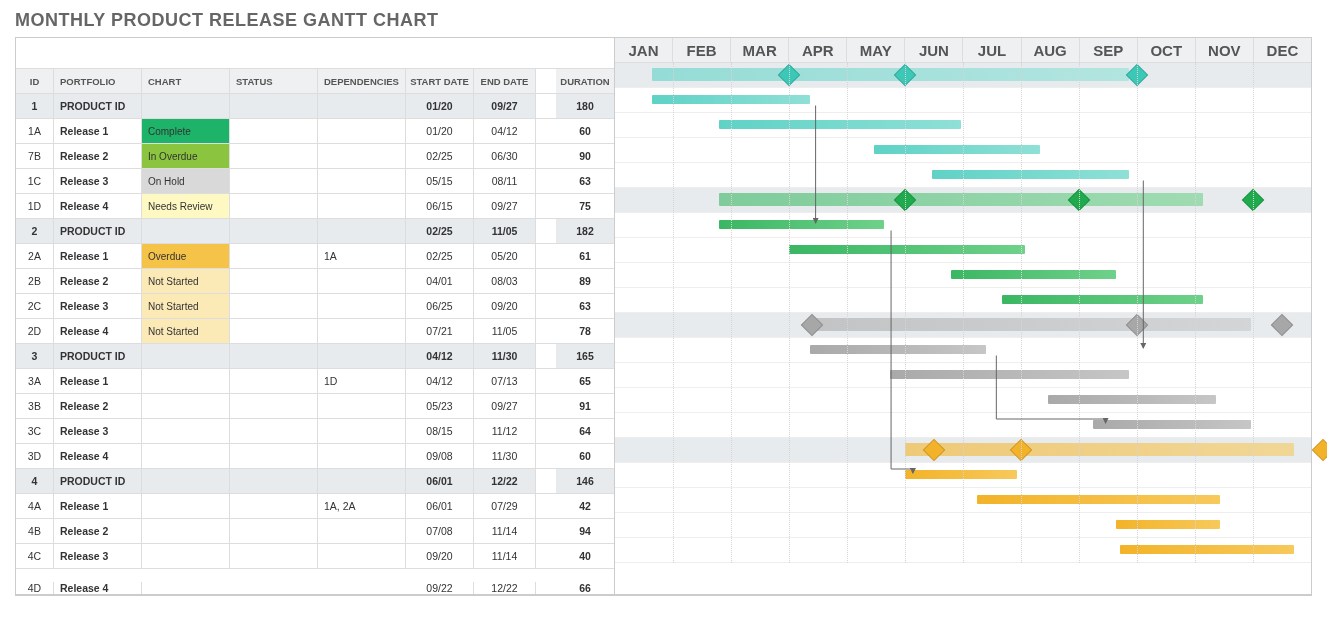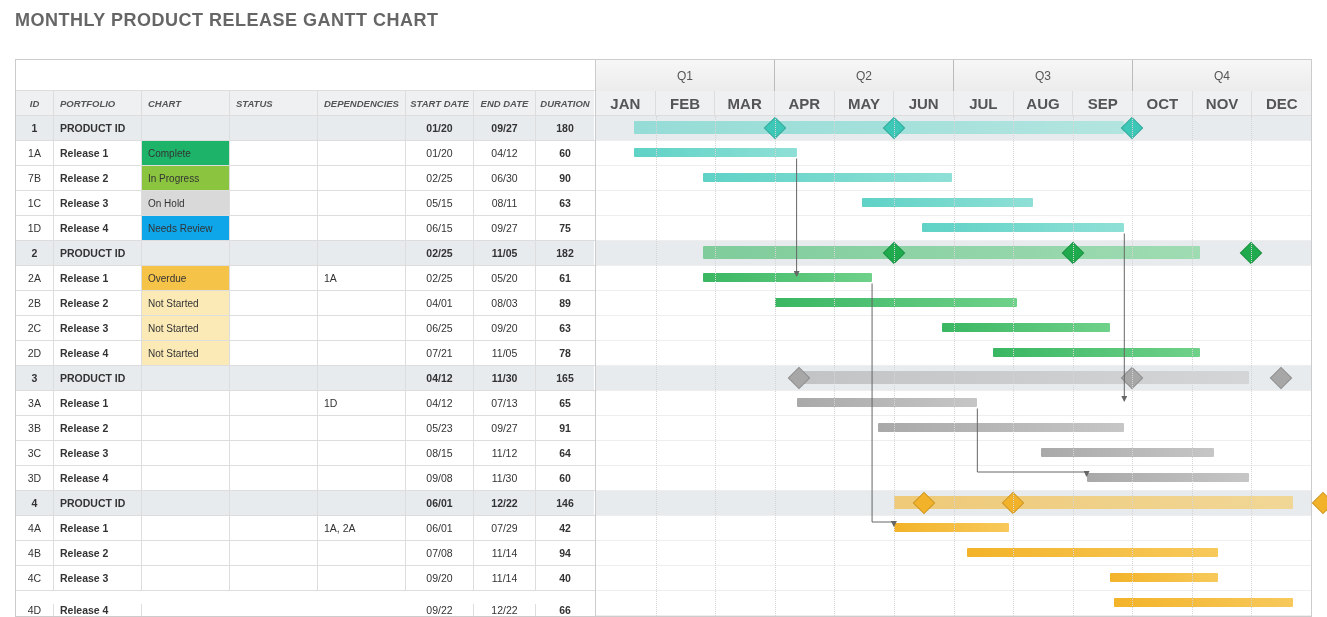--- a/index.html
+++ b/index.html
@@ -10,21 +10,21 @@
     font-size: 11px;
     color: #333;
     background: #fff;
     width: 1327px;
   }
   h1.title {
     font-size: 18px;
     font-weight: 700;
     letter-spacing: 0.5px;
     color: #666;
-    margin: 0 0 28px 0;
+    margin: 0 0 6px 0;
   }
   .chart-wrap {
     display: flex;
     border-bottom: 1px solid #ccc;
   }
   .left-grid {
     flex: 0 0 580px;
     border: 1px solid #ccc;
     border-right: none;
   }
@@ -48,29 +48,28 @@
     overflow: hidden;
     white-space: nowrap;
   }
   .c-id { flex: 0 0 38px; justify-content: center; }
   .c-portfolio { flex: 0 0 88px; font-weight: bold; }
   .c-status { flex: 0 0 88px; padding:0; }
   .c-owner { flex: 0 0 88px; }
   .c-dep { flex: 0 0 88px; }
   .c-start { flex: 0 0 68px; justify-content: center; }
   .c-end { flex: 0 0 62px; justify-content: center; }
-  .c-dur { flex: 0 0 58px; justify-content: center; border-right: none; font-weight:600;}
+  .c-dur { flex: 0 0 58px; justify-content: center; border-right: none; font-weight:600;margin-left:20px;}
   
   .left-grid .spacer-row { height: 31px; }
   .header-row .cell {
     background: #eef0f2;
     font-weight: 700;
     font-size: 9.5px;
     color: #555;
-    font-style: italic;
   }
   .product-row .cell {
     background: #e7ebee;
     font-weight: 700;
   }
   .product-row .c-id,
   .product-row .c-portfolio,
   .product-row .c-start,
   .product-row .c-end,
   .product-row .c-dur { font-weight: 700; }
@@ -184,21 +183,21 @@
           <div class="cell c-owner"></div>
           <div class="cell c-dep"></div>
           <div class="cell c-start">01/20</div>
           <div class="cell c-end">04/12</div>
           <div class="cell c-dur">60</div>
         </div>
         <div class="row">
           <div class="cell c-id">7B</div>
           <div class="cell c-portfolio">Release 2</div>
           <div class="cell c-status">
-            <div class="status-badge" style="background:#8bc53f">In Progress</div>
+            <div class="status-badge" style="background:#8bc53f">In Overdue</div>
           </div>
           <div class="cell c-owner"></div>
           <div class="cell c-dep"></div>
           <div class="cell c-start">02/25</div>
           <div class="cell c-end">06/30</div>
           <div class="cell c-dur">90</div>
         </div>
         <div class="row">
           <div class="cell c-id">1C</div>
           <div class="cell c-portfolio">Release 3</div>
@@ -208,21 +207,21 @@
           <div class="cell c-owner"></div>
           <div class="cell c-dep"></div>
           <div class="cell c-start">05/15</div>
           <div class="cell c-end">08/11</div>
           <div class="cell c-dur">63</div>
         </div>
         <div class="row">
           <div class="cell c-id">1D</div>
           <div class="cell c-portfolio">Release 4</div>
           <div class="cell c-status">
-            <div class="status-badge" style="background:#0ea5e9">Needs Review</div>
+            <div class="status-badge" style="background:#fef9c3">Needs Review</div>
           </div>
           <div class="cell c-owner"></div>
           <div class="cell c-dep"></div>
           <div class="cell c-start">06/15</div>
           <div class="cell c-end">09/27</div>
           <div class="cell c-dur">75</div>
         </div>
         <div class="row product-row">
           <div class="cell c-id">2</div>
           <div class="cell c-portfolio">PRODUCT ID</div>
@@ -378,26 +377,20 @@
           <div class="cell c-owner"></div>
           <div class="cell c-dep"></div>
           <div class="cell c-start">09/22</div>
           <div class="cell c-end">12/22</div>
           <div class="cell c-dur">66</div>
         </div>
       </div>
   </div>
 
   <div class="right-grid">
-    <div class="quarters" id="quarters">
-        <div class="quarter">Q1</div>
-        <div class="quarter">Q2</div>
-        <div class="quarter">Q3</div>
-        <div class="quarter">Q4</div>
-      </div>
     <div class="months" id="months">
         <div class="month">JAN</div>
         <div class="month">FEB</div>
         <div class="month">MAR</div>
         <div class="month">APR</div>
         <div class="month">MAY</div>
         <div class="month">JUN</div>
         <div class="month">JUL</div>
         <div class="month">AUG</div>
         <div class="month">SEP</div>

